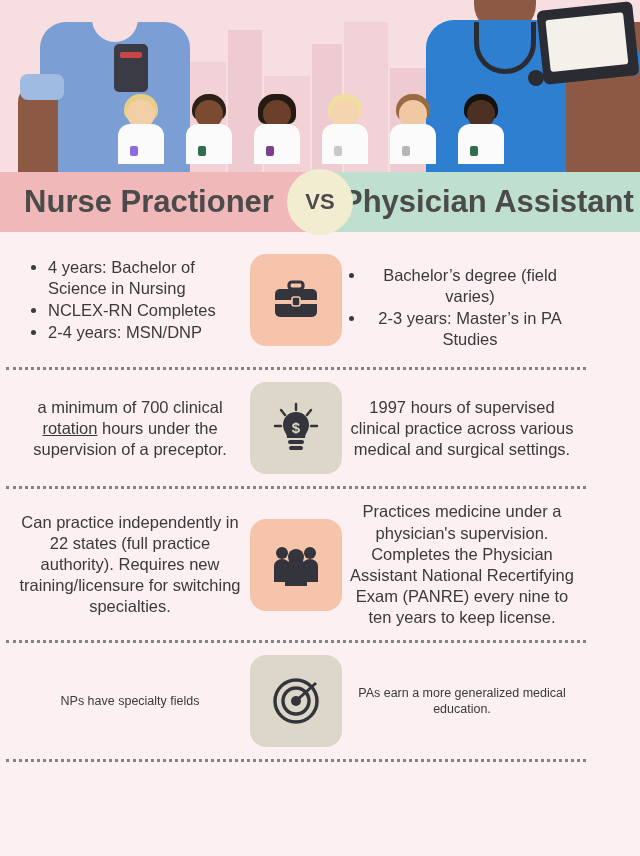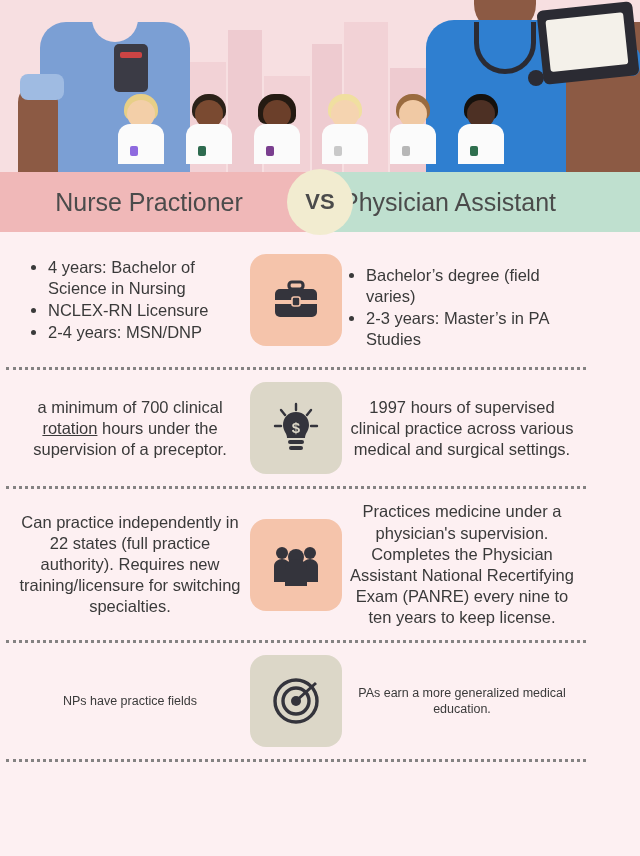--- a/index.html
+++ b/index.html
@@ -191,22 +191,22 @@
     background: #f0b8b8;
     justify-content: center;
     padding-right: 22px;
   }
   .title-right {
     background: #bfe0cf;
     justify-content: flex-start;
     padding-left: 22px;
   }
   .title-left span, .title-right span {
-    font-size: 25px;
-    font-weight: normal;
+    font-size: 31px;
+    font-weight: bold;
     color: #4b4b4b;
     white-space: nowrap;
   }
   .title-right span { color: #4b4b4b; }
   .vs-badge {
     position: absolute;
     left: 50%; top: 50%;
     transform: translate(-50%, -50%);
     width: 66px; height: 66px;
     border-radius: 50%;
@@ -239,21 +239,21 @@
     padding: 0 8px;
   }
   .cell.small { font-size: 12.5px; }
   .cell ul {
     margin: 0;
     padding-left: 30px;
     text-align: left;
     display: inline-block;
   }
   .cell ul li { margin: 1px 0; }
-  .cell ul.center-list { text-align: left; padding-left: 16px; margin-top: 16px; }
+  .cell ul.center-list { text-align: center; padding-left: 16px; margin-top: 16px; }
   .u { text-decoration: underline; }
 
   .icon-box {
     width: 92px; height: 92px;
     border-radius: 16px;
     display: flex; align-items: center; justify-content: center;
     flex: 0 0 92px;
   }
   .icon-box.peach { background: #f5c4ab; }
   .icon-box.sand  { background: #dcd7c8; }
@@ -343,21 +343,21 @@
   </div>
   <div class="vs-badge">VS</div>
 </div>
 
 <div class="rows">
 
   <div class="row r-intro">
     <div class="cell">
       <ul>
         <li>4 years: Bachelor of Science in Nursing</li>
-        <li>NCLEX-RN Licensure</li>
+        <li>NCLEX-RN Completes</li>
         <li>2-4 years: MSN/DNP</li>
       </ul>
     </div>
     <div class="icon-box peach">
       <svg width="46" height="40" viewBox="0 0 46 40" aria-hidden="true">
         <rect x="16" y="2" width="14" height="7" rx="3" fill="none" stroke="#34343c" stroke-width="3.2"></rect>
         <rect x="2" y="9" width="42" height="28" rx="5" fill="#34343c"></rect>
         <rect x="2" y="20" width="42" height="4" fill="#f5c4ab"></rect>
         <rect x="19" y="17" width="8" height="9" rx="2" fill="#34343c" stroke="#f5c4ab" stroke-width="1.6"></rect>
       </svg>
@@ -402,21 +402,21 @@
         <path d="M31 40V24c0-4 4-7 8-7s8 3 8 7v16z" fill="#34343c"></path>
         <circle cx="25" cy="15" r="8" fill="#34343c"></circle>
         <path d="M14 44V27c0-6 5-10 11-10s11 4 11 10v17z" fill="#34343c"></path>
       </svg>
     </div>
     <div class="cell">Practices medicine under a physician's supervision. Completes the Physician Assistant National Recertifying Exam (PANRE) every nine to ten years to keep license.</div>
   </div>
   <div class="divider"></div>
 
   <div class="row">
-    <div class="cell small">NPs have practice fields</div>
+    <div class="cell small">NPs have specialty fields</div>
     <div class="icon-box sand">
       <svg width="48" height="48" viewBox="0 0 48 48" aria-hidden="true">
         <circle cx="24" cy="24" r="21" fill="none" stroke="#34343c" stroke-width="3.4"></circle>
         <circle cx="24" cy="24" r="13" fill="none" stroke="#34343c" stroke-width="3.4"></circle>
         <circle cx="24" cy="24" r="5" fill="#34343c"></circle>
         <line x1="24" y1="24" x2="44" y2="6" stroke="#34343c" stroke-width="3"></line>
       </svg>
     </div>
     <div class="cell small">PAs earn a more generalized medical education.</div>
   </div>

